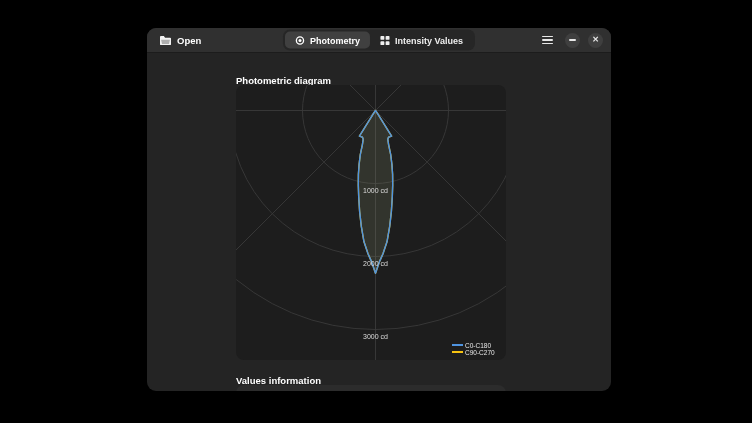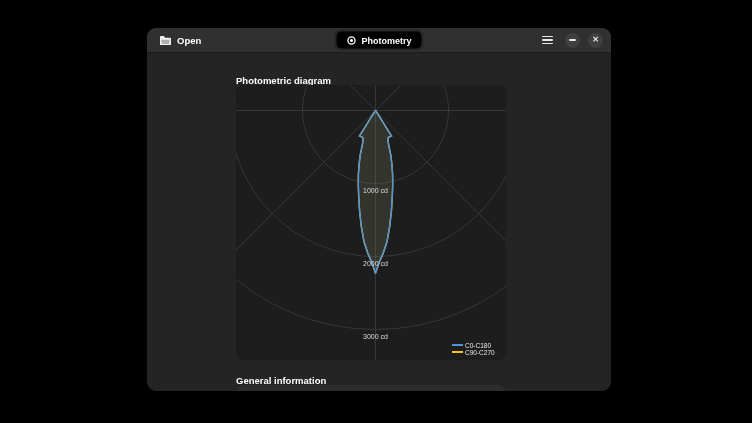--- a/index.html
+++ b/index.html
@@ -26,21 +26,21 @@
   .open-btn svg{display:block;}
   .switcher{
     position:absolute;left:50%;top:50%;transform:translate(-50%,-50%);
     display:flex;background:#262626;border-radius:7px;padding:2px;
   }
   .seg{
     display:flex;align-items:center;gap:5px;height:17px;padding:0 10px;
     border:none;border-radius:5px;background:transparent;color:#eeeeee;
     font-family:inherit;font-size:9px;font-weight:bold;cursor:pointer;white-space:nowrap;
   }
-  .seg.active{background:#000000;color:#ffffff;}
+  .seg.active{background:#404040;color:#ffffff;}
   .seg .icon{display:flex;align-items:center;}
   .win-controls{margin-left:auto;margin-right:8px;display:flex;align-items:center;gap:8px;}
   .menu-btn{
     width:20px;height:18px;border:none;background:transparent;border-radius:4px;
     display:flex;flex-direction:column;justify-content:center;gap:2px;align-items:center;cursor:pointer;padding:0;
   }
   .menu-btn i{display:block;width:11px;height:1.6px;background:#e8e8e8;border-radius:1px;}
   .circle-btn{
     width:15px;height:15px;border-radius:50%;border:none;background:#3f3f3f;
     color:#e8e8e8;display:flex;align-items:center;justify-content:center;
@@ -82,20 +82,31 @@
       <div class="switcher">
         <button class="seg active">
           <span class="icon">
             <svg width="10" height="10" viewBox="0 0 10 10">
               <circle cx="5" cy="5" r="3.6" fill="none" stroke="#ffffff" stroke-width="1.3"></circle>
               <circle cx="5" cy="5" r="1.5" fill="#ffffff"></circle>
             </svg>
           </span>
           <span>Photometry</span>
         </button>
+        <button class="seg">
+          <span class="icon">
+            <svg width="10" height="10" viewBox="0 0 11 11">
+              <rect x="0.5" y="0.5" width="4.3" height="4.3" rx="1" fill="#eeeeee"></rect>
+              <rect x="6.2" y="0.5" width="4.3" height="4.3" rx="1" fill="#eeeeee"></rect>
+              <rect x="0.5" y="6.2" width="4.3" height="4.3" rx="1" fill="#eeeeee"></rect>
+              <rect x="6.2" y="6.2" width="4.3" height="4.3" rx="1" fill="#eeeeee"></rect>
+            </svg>
+          </span>
+          <span>Intensity Values</span>
+        </button>
       </div>
 
       <div class="win-controls">
         <button class="menu-btn">
           <span style="display:contents"><i></i><i></i><i></i></span>
         </button>
         <button class="circle-btn">
           <span class="dash"></span>
         </button>
         <button class="circle-btn">
@@ -120,17 +131,17 @@
           <text x="139.5" y="108" fill="#dcdcdc" font-size="7" text-anchor="middle" font-family="&quot;Liberation Sans&quot;, sans-serif">1000 cd</text>
           <text x="139.5" y="181" fill="#dcdcdc" font-size="7" text-anchor="middle" font-family="&quot;Liberation Sans&quot;, sans-serif">2000 cd</text>
           <text x="139.5" y="254" fill="#dcdcdc" font-size="7" text-anchor="middle" font-family="&quot;Liberation Sans&quot;, sans-serif">3000 cd</text>
           <line x1="216" y1="260" x2="227" y2="260" stroke="#4f94e0" stroke-width="1.8"></line>
           <text x="229" y="262.5" fill="#e6e6e6" font-size="6.5" font-family="&quot;Liberation Sans&quot;, sans-serif">C0-C180</text>
           <line x1="216" y1="267" x2="227" y2="267" stroke="#f5c211" stroke-width="1.8"></line>
           <text x="229" y="269.5" fill="#e6e6e6" font-size="6.5" font-family="&quot;Liberation Sans&quot;, sans-serif">C90-C270</text>
         </svg>
     </div>
 
-    <div class="section-title t2">General information</div>
+    <div class="section-title t2">Values information</div>
     <div class="stub-card"></div>
 
   </div>
 </div>
 
 </body></html>

